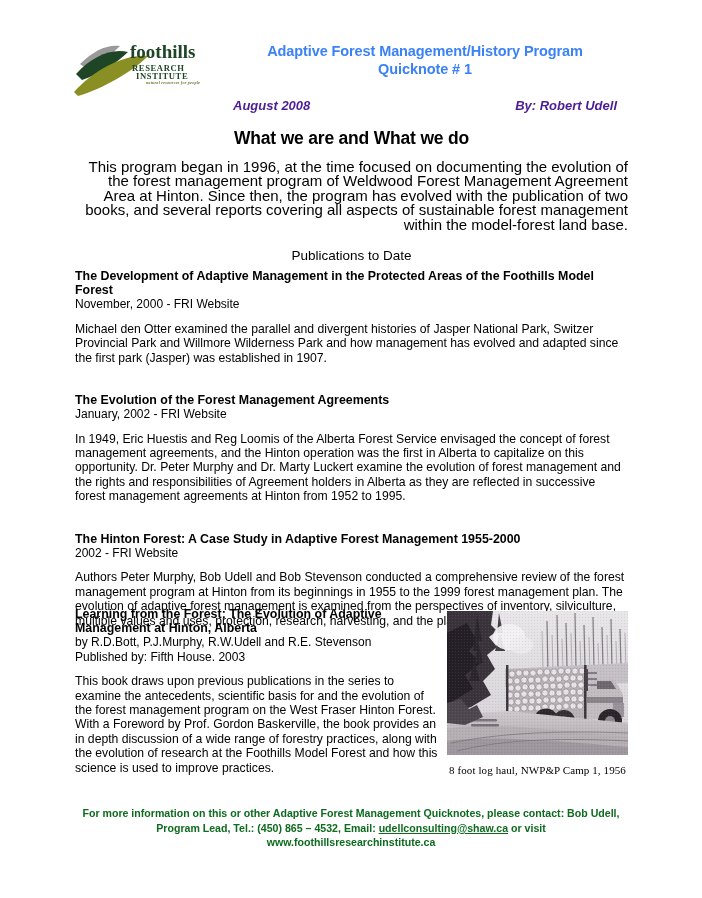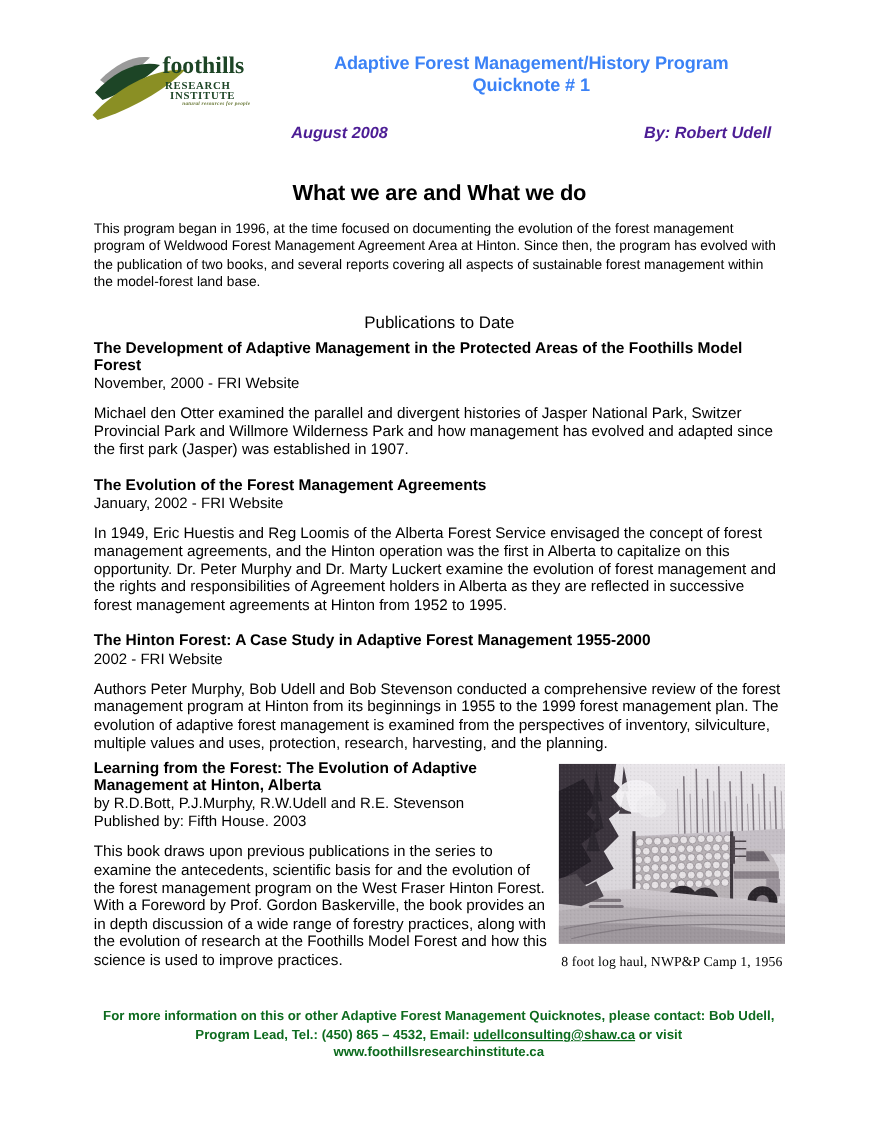--- a/index.html
+++ b/index.html
@@ -87,40 +87,40 @@
   .main {
     position: absolute;
     left: 75px;
     top: 128px;
     width: 553px;
   }
   .doc-heading {
     text-align: center;
     font-size: 17.5px;
     font-weight: bold;
-    margin: 16px 0 11px 0;
+    margin: 0 0 11px 0;
     letter-spacing: -0.2px;
   }
   p.body-text {
     margin: 0;
-    font-size: 11px;
+    font-size: 15px;
     line-height: 14.4px;
-    text-align: left;
+    text-align: right;
   }
   .section-title {
     text-align: center;
     font-size: 13.5px;
     font-weight: normal;
     margin: 16px 0 6px 0;
   }
   .pub {
     margin-top: 0;
   }
   .pub + .pub {
-    margin-top: 14px;
+    margin-top: 28px;
   }
   .pub-title {
     font-size: 12.4px;
     font-weight: bold;
     line-height: 14.2px;
     margin: 0;
   }
   .pub-meta {
     font-size: 12px;
     line-height: 14.4px;

